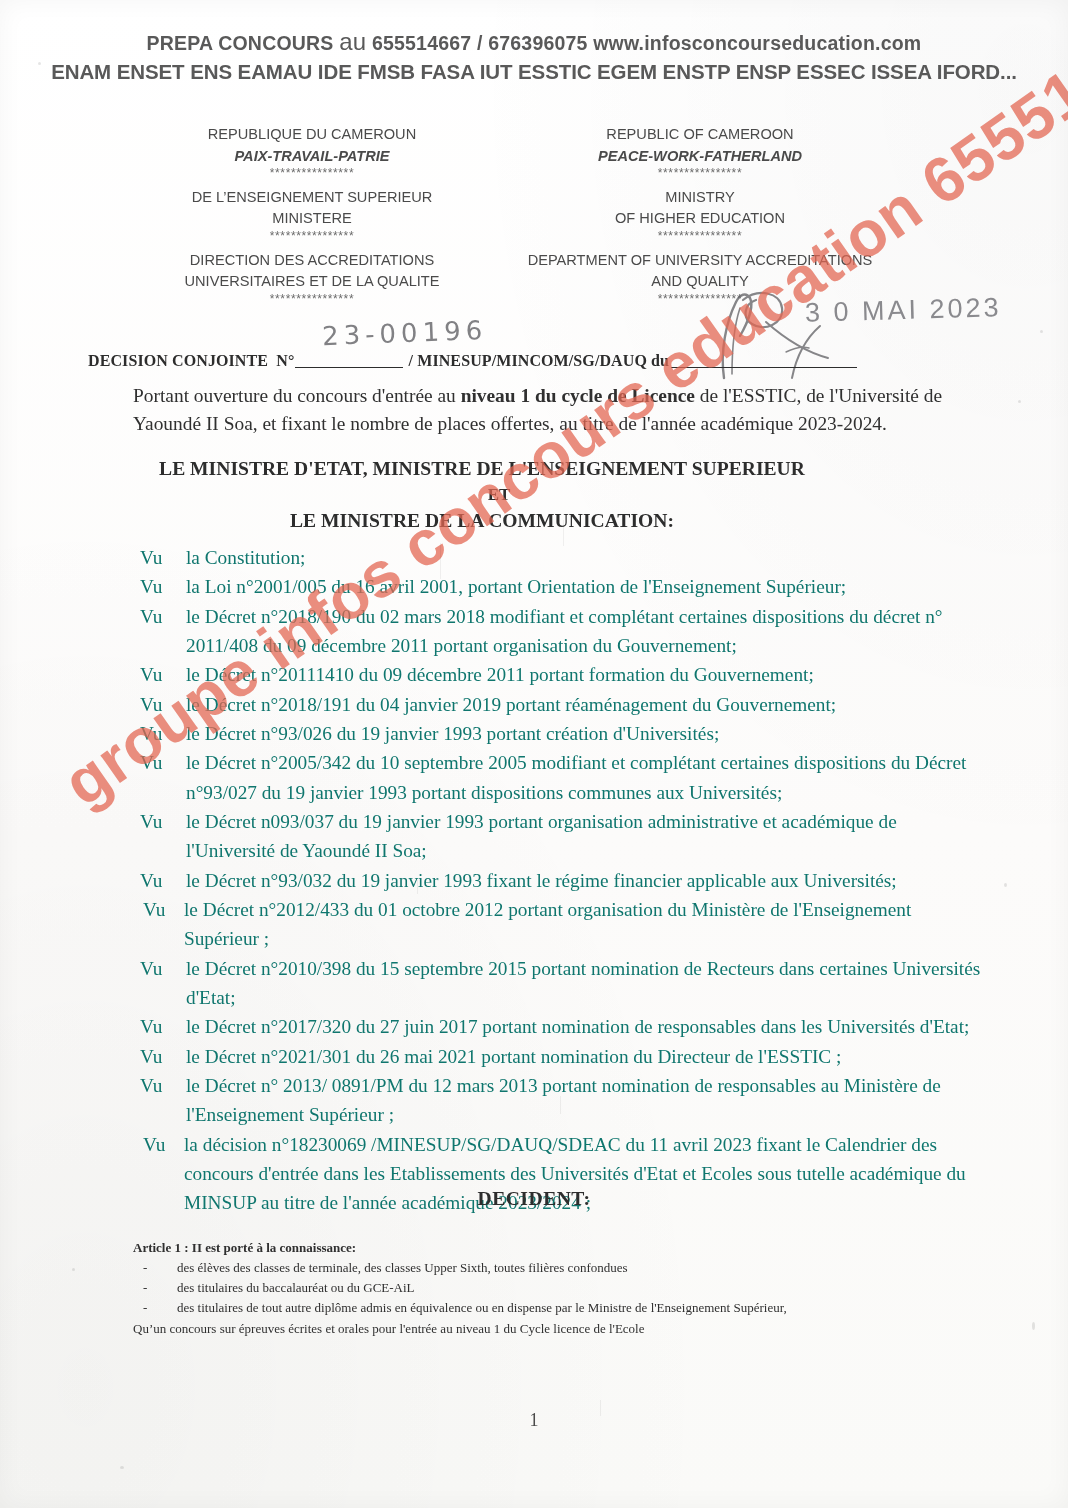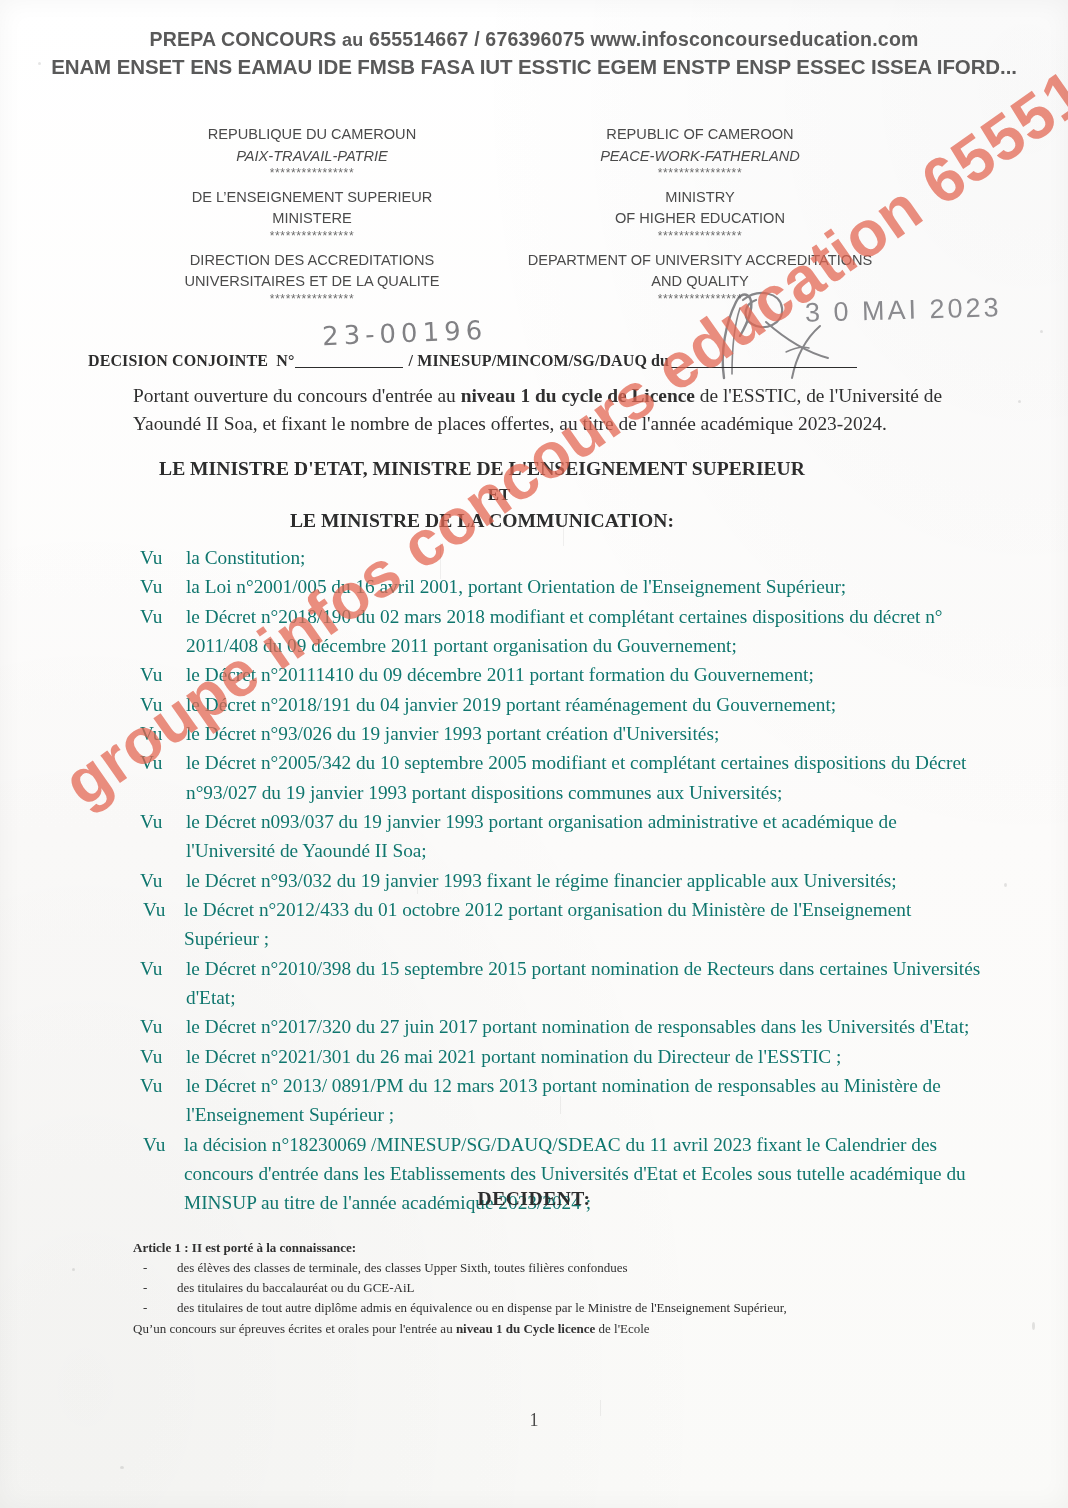--- a/index.html
+++ b/index.html
@@ -46,21 +46,21 @@
     font-family: "Liberation Sans", "DejaVu Sans", sans-serif;
     color: #595959;
     pointer-events: none;
   }
   #promo .line1 {
     font-size: 19.5px;
     font-weight: bold;
     letter-spacing: 0.2px;
     white-space: nowrap;
   }
-  #promo .line1 .thin { font-weight: bold; font-size: 18px; }
+  #promo .line1 .thin { font-weight: normal; font-size: 24px; }
   #promo .line2 {
     margin-top: 4px;
     font-size: 20.5px;
     font-weight: bold;
     letter-spacing: -0.1px;
     white-space: nowrap;
   }
 
   
   #letterhead {
@@ -74,21 +74,21 @@
   .head-col {
     width: 470px;
     text-align: center;
     font-family: "Liberation Sans", "DejaVu Sans", sans-serif;
     font-size: 14.6px;
     color: #4a4a4a;
     line-height: 1.48;
   }
   .head-col.fr { margin-left: 118px; }
   .head-col.en { margin-right: 22px; }
-  .head-col .motto { font-style: italic; font-weight: normal; }
+  .head-col .motto { font-style: italic; font-weight: bold; }
   .head-col .stars {
     font-size: 12px;
     letter-spacing: 0.6px;
     color: #6b6b6b;
     line-height: 1.05;
   }
   .head-col .gap { height: 7px; }
 
   
   #handwritten-ref {
@@ -228,21 +228,21 @@
     display: flex;
     align-items: flex-start;
     margin-left: 10px;
   }
   .bullet-dash {
     flex: 0 0 auto;
     width: 34px;
   }
   .bullet-text { flex: 1 1 auto; }
   #article1 .closing { margin-top: 1px; margin-left: 0px; }
-  #article1 .closing b { font-weight: bold; }
+  #article1 .closing b { font-weight: normal; }
 
   
   #page-number {
     position: absolute;
     top: 1410px;
     left: 0;
     width: 1068px;
     text-align: center;
     font-size: 18px;
     color: #4a4a4a;

